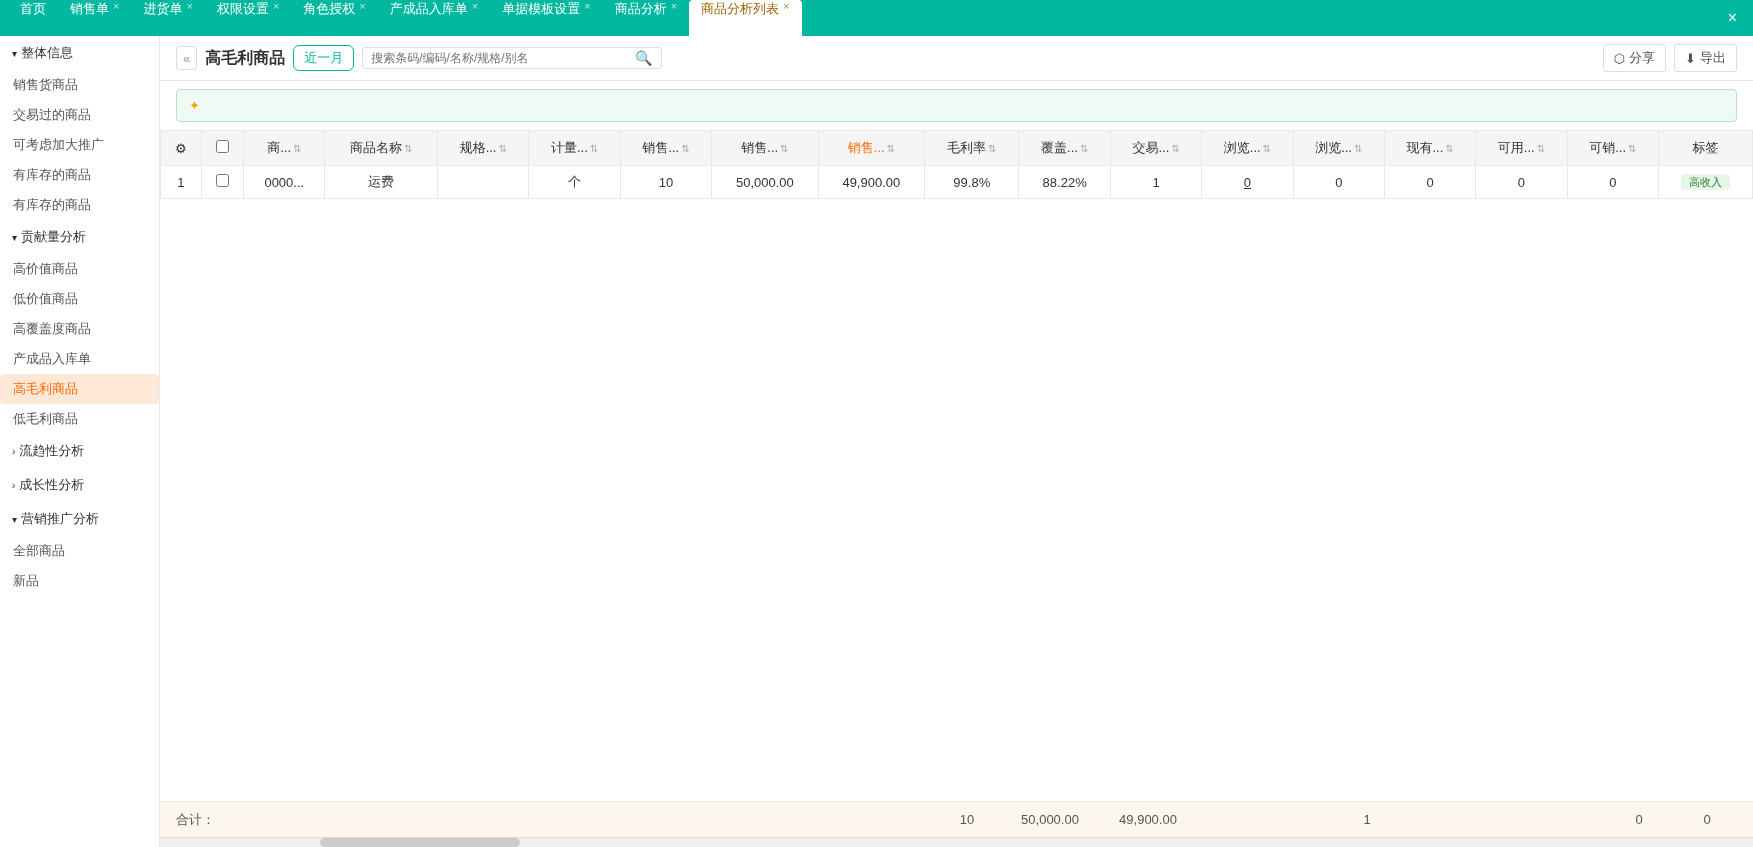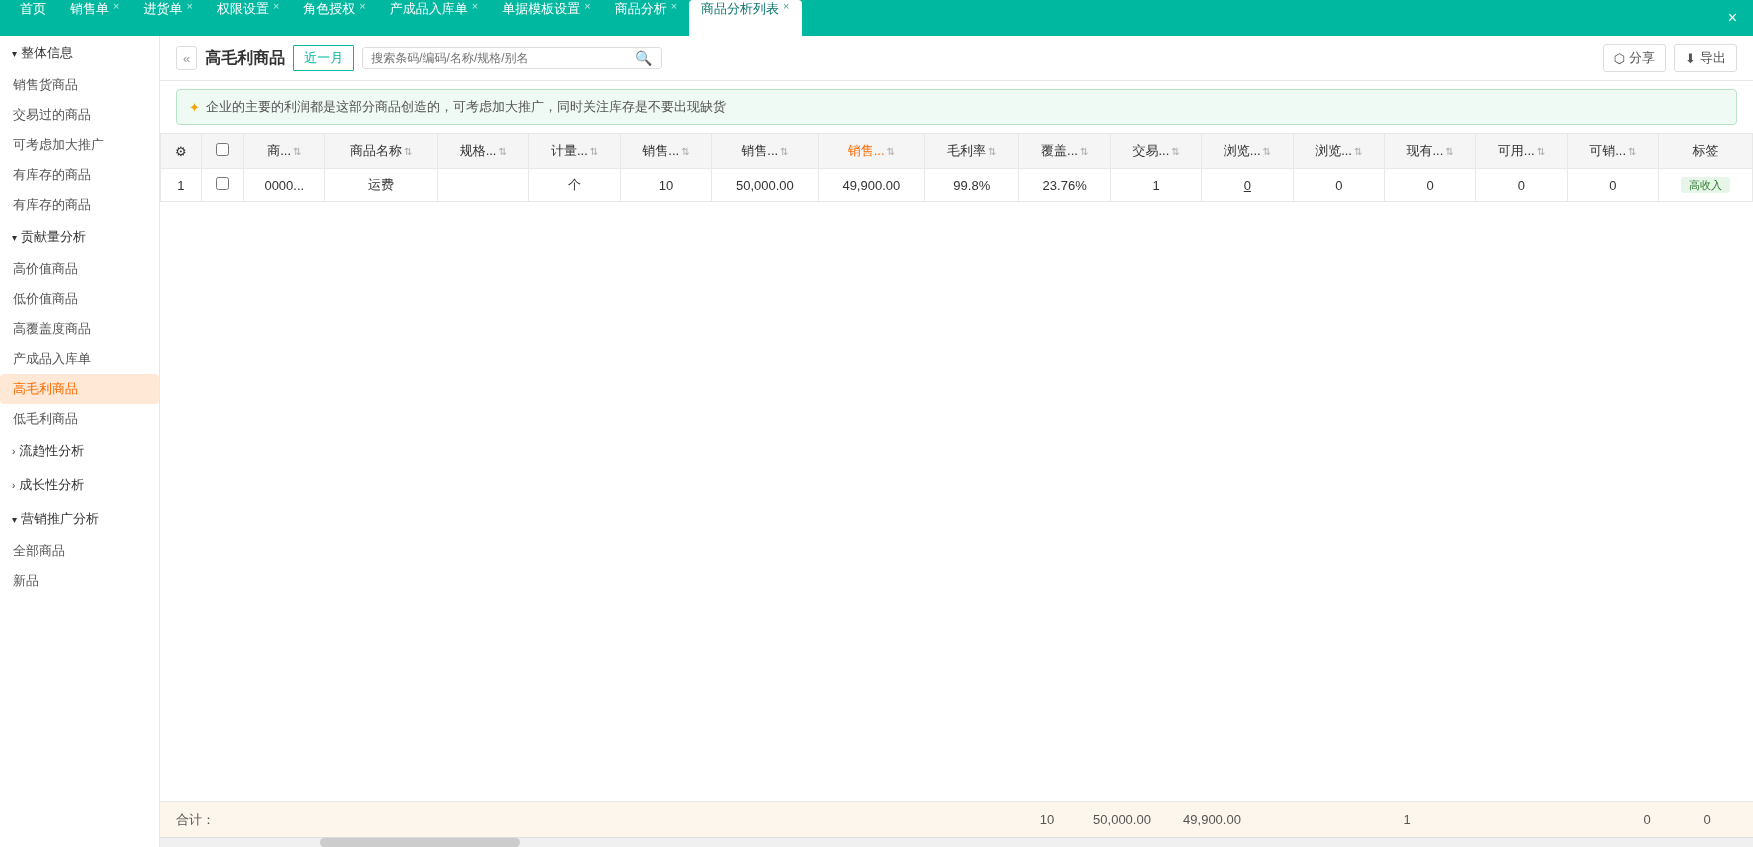--- a/index.html
+++ b/index.html
@@ -19,21 +19,21 @@
       height: 36px;
       display: flex;
       align-items: flex-start;
       cursor: pointer;
       white-space: nowrap;
       font-size: 13px;
       color: #fff;
     }
     .top-nav .nav-item.active {
       background: #fff;
-      color: #0f766e;
+      color: #a16207;
       border-radius: 4px 4px 0 0;
     }
     .nav-close {
       margin-left: 4px;
       font-size: 11px;
       opacity: 0.7;
       cursor: pointer;
     }
     .top-nav .spacer { flex: 1; }
     .top-nav .close-btn {
@@ -108,21 +108,21 @@
     .page-title {
       font-size: 16px;
       font-weight: bold;
       color: #333;
     }
     .filter-btn {
       background: #fff;
       border: 1px solid #00b8a0;
       color: #00b8a0;
       padding: 3px 10px;
-      border-radius: 1px;
+      border-radius: 6px;
       cursor: pointer;
       font-size: 12px;
     }
     .search-box {
       display: flex;
       align-items: center;
       border: 1px solid #ddd;
       border-radius: 3px;
       padding: 2px 8px;
       flex: 1;
@@ -235,20 +235,21 @@
 
     
     .footer-bar {
       background: #fdf6ec;
       border-top: 1px solid #e8e8e8;
       padding: 8px 16px;
       display: flex;
       align-items: center;
       font-size: 12px;
       color: #555;
+      gap: 8px;
       min-height: 36px;
     }
 
     
     .bottom-scrollbar {
       height: 10px;
       background: #f0f0f0;
       border-top: 1px solid #ddd;
     }
     .bottom-scrollbar-inner {
@@ -392,21 +393,20 @@
         </button>
         <button class="action-btn">
           <span>⬇</span>
           <span>导出</span>
         </button>
       </div>
     </div>
 
     <div class="info-bar">
       <span class="info-icon">✦</span>
-      <span>企业的主要的利润都是这部分商品创造的，可考虑加大推广，同时关注库存是不要出现缺货</span>
     </div>
 
     <div class="table-container">
       <table>
         <thead>
           <tr>
             <th>⚙</th>
             <th><input type="checkbox" style=""></th>
             <th><span>商...</span><span class="sort-icon">⇅</span></th>
             <th><span>商品名称</span><span class="sort-icon">⇅</span></th>
@@ -431,21 +431,21 @@
               <td>1</td>
               <td><input type="checkbox" style=""></td>
               <td>0000...</td>
               <td>运费</td>
               <td></td>
               <td>个</td>
               <td>10</td>
               <td>50,000.00</td>
               <td>49,900.00</td>
               <td>99.8%</td>
-              <td>23.76%</td>
+              <td>88.22%</td>
               <td>1</td>
               <td><u class="link-cell">0</u></td>
               <td>0</td>
               <td>0</td>
               <td>0</td>
               <td>0</td>
               <td><span class="tag-high-income">高收入</span></td>
             </tr>
           </tbody>
       </table>

